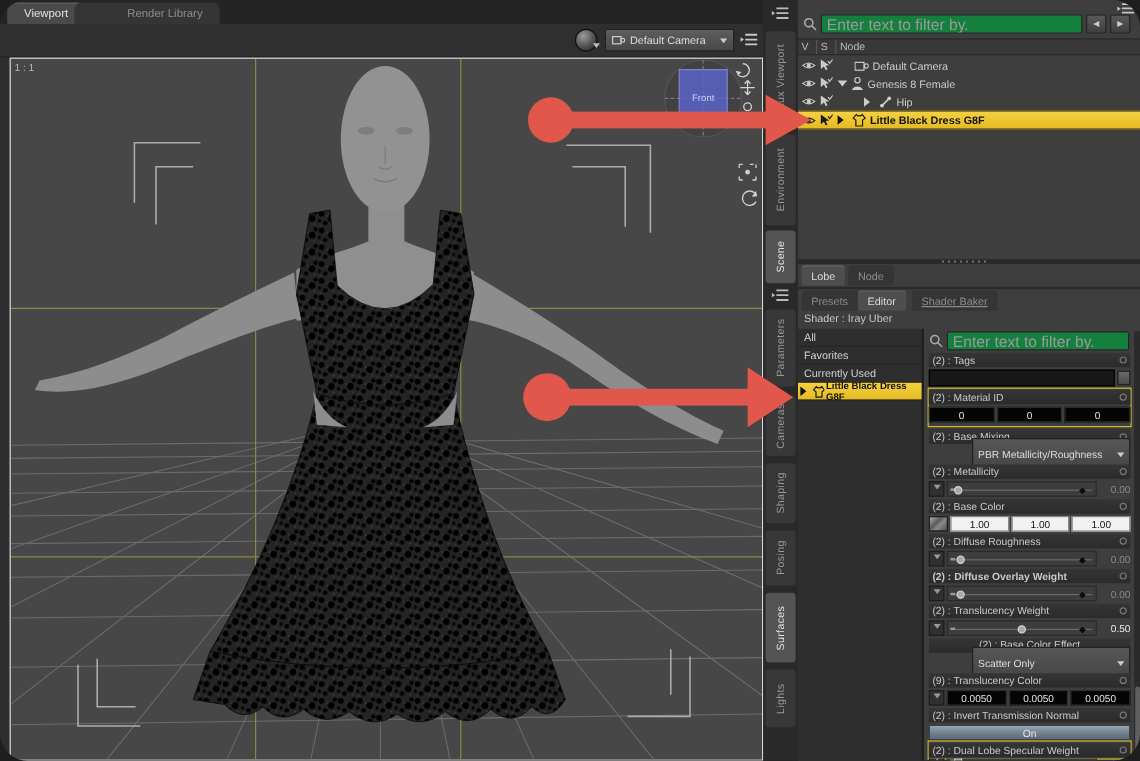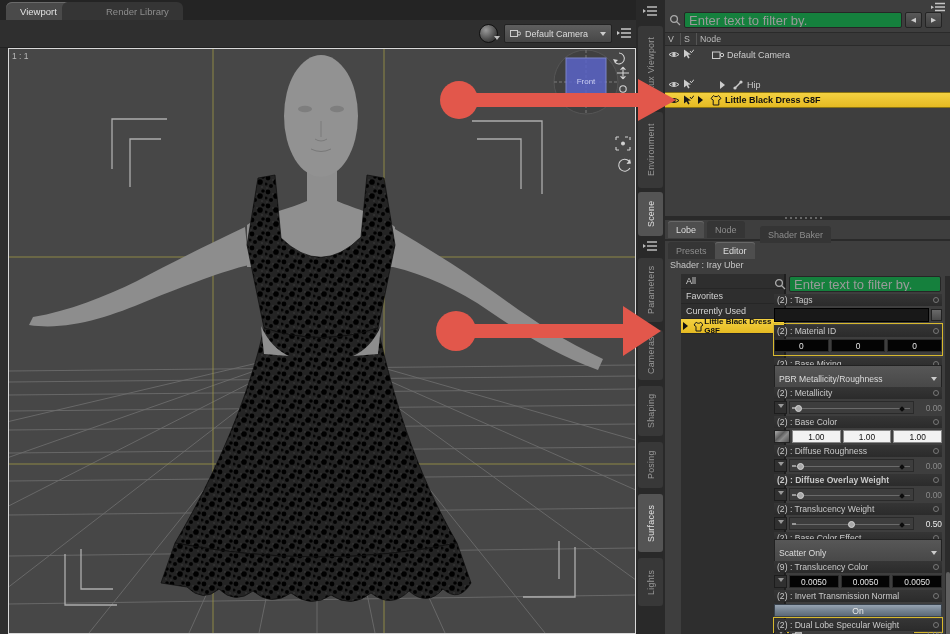--- a/index.html
+++ b/index.html
@@ -1,17 +1,17 @@
 <!DOCTYPE html>
 <html><head>
 <meta charset="utf-8">
 <style>
   html,body{margin:0;padding:0;background:#1e1e1e;}
   *{box-sizing:border-box;font-family:"Liberation Sans",sans-serif;}
-  #app{position:relative;width:950px;height:634px;background:#2e2e2e;overflow:hidden;font-size:10px;color:#ccc;}
+  #app{position:relative;width:950px;height:634px;background:#2e2e2e;overflow:hidden;font-size:10px;color:#ccc;border-radius:23px;}
   .abs{position:absolute;}
 
   
   #topbar{left:0;top:0;width:636px;height:20px;background:#242424;}
   .wtab{position:absolute;top:2px;height:18px;padding:0 14px;display:flex;align-items:center;
         border-radius:6px 6px 0 0;font-size:9.5px;}
   .wtab.active{background:#4a4a4a;color:#e3e3e3;box-shadow:inset 0 1px 0 #6a6a6a;}
   .wtab.inactive{background:#353535;color:#8d8d8d;}
 
   
@@ -57,33 +57,33 @@
   .trow.sel .exp-r{border-left-color:#111;}
   .ind1{margin-left:12px;} .ind0{margin-left:1px;} .ind2{margin-left:23px;}
 
   
   .htab{position:absolute;height:17px;display:flex;align-items:center;justify-content:center;
         border-radius:3px 3px 0 0;font-size:9px;background:#353535;color:#8d8d8d;padding:0 8px;}
   .htab.active{background:#4e4e4e;color:#ddd;box-shadow:inset 0 1px 0 #686868;}
   #shader-lbl{position:absolute;left:5px;font-size:9px;color:#c6c6c6;}
 
   
-  #cats{position:absolute;left:16px;top:274px;width:105px;height:360px;background:#2e2e2e;border-right:2px solid #1f1f1f;}
+  #cats{position:absolute;left:0;top:274px;width:105px;height:360px;background:#2e2e2e;border-right:2px solid #1f1f1f;}
   .cat{height:15px;display:flex;align-items:center;padding-left:5px;font-size:9px;color:#d2d2d2;border-bottom:1px solid #262626;}
   .cat.sel{background:linear-gradient(#f4d141,#e5ba22);color:#111;font-weight:bold;font-size:8px;padding-left:2px;gap:1px;}
 
   
   #props{position:absolute;left:109px;top:274px;width:172px;height:360px;}
   .prop-h{position:absolute;left:0;width:168px;height:12px;background:linear-gradient(#353535,#2b2b2b);
           display:flex;align-items:center;justify-content:space-between;padding:0 3px;font-size:8.6px;color:#c9c9c9;white-space:nowrap;}
   .gear{width:6px;height:6px;border:1px solid #777;border-radius:50%;flex:none;}
   .grp-sel{position:absolute;left:-1px;border:1px solid #d8b92e;pointer-events:none;}
   .ctl{position:absolute;left:0;width:168px;height:13px;display:flex;align-items:center;}
   .dd{width:100%;height:27px;background:linear-gradient(#575757,#454545);border:1px solid #222;
-      display:flex;align-items:center;padding:0 4px;font-size:8.6px;color:#ddd;}
+      display:flex;align-items:center;padding:0 4px;font-size:8.6px;color:#ddd;margin-left:36px;}
   .sl-btn{width:13px;height:13px;background:#303030;border:1px solid #1d1d1d;display:flex;align-items:center;justify-content:center;flex:none;}
   .sl-btn i{width:0;height:0;border:3px solid transparent;border-top:4px solid #999;}
   .sl-track{position:relative;flex:1;height:13px;margin:0 2px;background:#3d3d3d;border:1px solid #2a2a2a;}
   .sl-track:before{content:"";position:absolute;left:3px;right:3px;top:6px;height:1px;background:#6a6a6a;}
   .sl-min{position:absolute;left:2px;top:5px;width:4px;height:2px;background:#999;}
   .sl-handle{position:absolute;top:2.5px;width:7px;height:7px;border-radius:50%;background:#a8a8a8;border:1px solid #d5d5d5;}
   .sl-dot{position:absolute;right:9px;top:4.5px;width:4px;height:4px;background:#0c0c0c;transform:rotate(45deg);}
   .sl-val{width:26px;text-align:right;font-size:8.4px;color:#8a8a8a;flex:none;}
   .sl-val.bright{color:#ececec;}
   .cells{display:flex;gap:2px;flex:1;height:13px;}
@@ -310,20 +310,36 @@
           <path d="M1,0.5 L1,8.5 L3.6,6.4 L5.2,9.6 L6.6,8.8 L5,5.8 L8,5.4 Z" fill="#ccc"></path>
           <path d="M7,2 l1.4,1.8 L11,0.5" stroke="#ccc" fill="none"></path>
         </svg>
       <span class="ind1"></span>
       <svg width="12" height="10">
           <rect x="0.5" y="2" width="7.5" height="6.5" fill="none" stroke="#ccc"></rect>
           <circle cx="10" cy="5" r="1.7" fill="none" stroke="#ccc"></circle>
         </svg>
       <span>Default Camera</span>
     </div>
+    <div class="trow" style="top:62px;">
+      <svg width="12" height="11">
+          <path d="M1,5.5 Q6,1.5 11,5.5 Q6,9.5 1,5.5 Z" fill="none" stroke="#ccc"></path>
+          <circle cx="6" cy="5.5" r="1.7" fill="#ccc"></circle>
+        </svg>
+      <svg width="11" height="11">
+          <path d="M1,0.5 L1,8.5 L3.6,6.4 L5.2,9.6 L6.6,8.8 L5,5.8 L8,5.4 Z" fill="#ccc"></path>
+          <path d="M7,2 l1.4,1.8 L11,0.5" stroke="#ccc" fill="none"></path>
+        </svg>
+      <span class="exp-d ind0"></span>
+      <svg width="11" height="12">
+          <circle cx="5.5" cy="2.8" r="2.2" fill="none" stroke="#ccc"></circle>
+          <path d="M1,11 C1.5,7 9.5,7 10,11 Z" fill="#ccc"></path>
+        </svg>
+      <span>Genesis 8 Female</span>
+    </div>
     <div class="trow" style="top:77px;">
       <svg width="12" height="11">
           <path d="M1,5.5 Q6,1.5 11,5.5 Q6,9.5 1,5.5 Z" fill="none" stroke="#ccc"></path>
           <circle cx="6" cy="5.5" r="1.7" fill="#ccc"></circle>
         </svg>
       <svg width="11" height="11">
           <path d="M1,0.5 L1,8.5 L3.6,6.4 L5.2,9.6 L6.6,8.8 L5,5.8 L8,5.4 Z" fill="#ccc"></path>
           <path d="M7,2 l1.4,1.8 L11,0.5" stroke="#ccc" fill="none"></path>
         </svg>
       <span class="exp-r ind2"></span>
@@ -361,21 +377,21 @@
         <span>Node</span>
       </div>
     <div class="divider" style="top:239px;height:2px;"></div>
 
     <div class="htab" style="left:3px;top:242px;">
         <span>Presets</span>
       </div>
     <div class="htab active" style="left:50px;top:242px;">
         <span>Editor</span>
       </div>
-    <div class="htab" style="left:95px;top:226px;">
+    <div class="htab" style="left:95px;top:242px;text-decoration:underline;">
         <span>Shader Baker</span>
       </div>
     <div id="shader-lbl" style="top:260px;">Shader : Iray Uber</div>
 
     <div id="cats">
       <div class="cat">
           <span>All</span>
         </div>
       <div class="cat">
           <span>Favorites</span>
@@ -504,21 +520,21 @@
             <i></i>
           </div>
         <div class="sl-track">
             <span class="sl-min"></span>
             <span class="sl-handle" style="left: 47%;"></span>
             <span class="sl-dot"></span>
           </div>
         <div class="sl-val bright">0.50</div>
       </div>
 
-      <div class="prop-h" style="top:258px;">
+      <div class="prop-h" style="top:258px;flex-direction:column;">
           <span>(2) : Base Color Effect</span>
           <span class="gear"></span>
         </div>
       <div class="ctl" style="top:272px;">
         <div class="dd">
             <span>Scatter Only</span>
             <span class="dd-arrow"></span>
           </div>
       </div>
 

